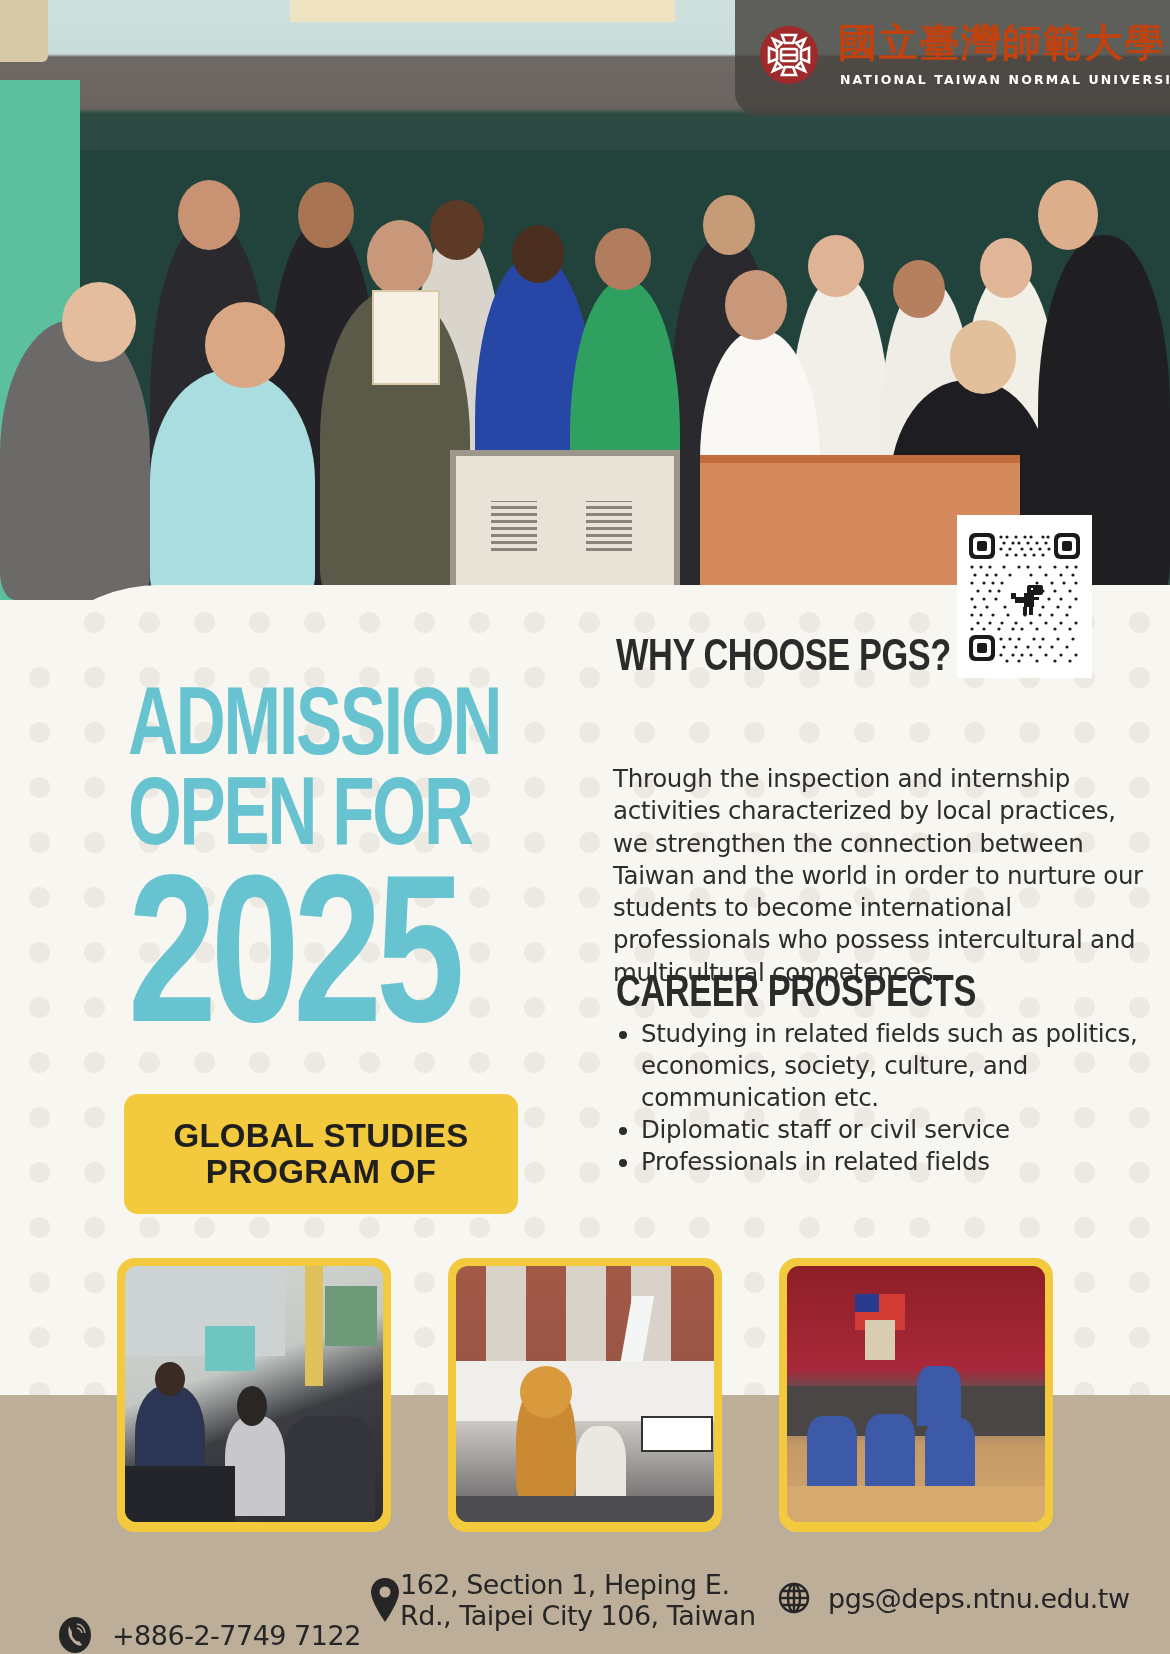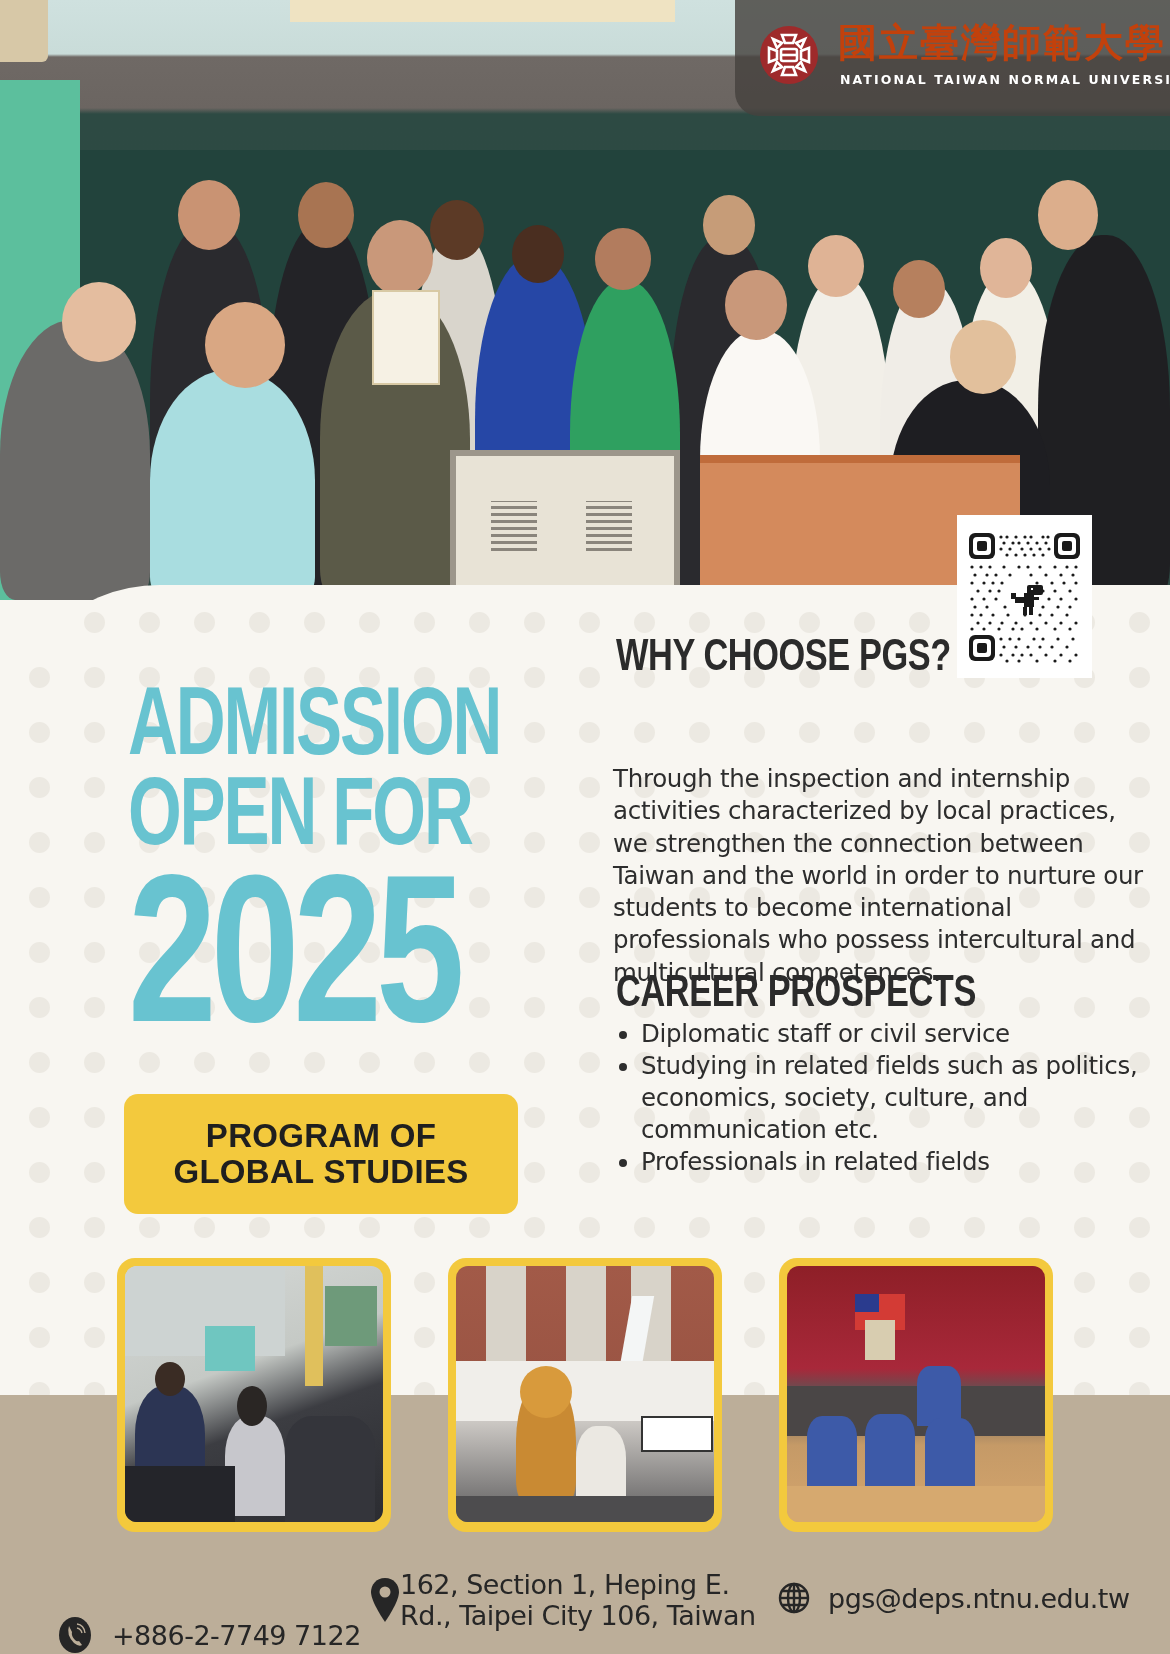--- a/index.html
+++ b/index.html
@@ -383,31 +383,31 @@
   </svg>
 </div>
 
 <div class="headline">
   <span class="l1">ADMISSION</span>
   <span class="l2">OPEN FOR</span>
   <span class="l3">2025</span>
 </div>
 
 <div class="program-box">
+  <span>GLOBAL STUDIES</span>
   <span>PROGRAM OF</span>
-  <span>GLOBAL STUDIES</span>
 </div>
 
 <div class="section-title why-title">WHY CHOOSE PGS?</div>
 <p class="why-body">Through the inspection and internship activities characterized by local practices, we strengthen the connection between Taiwan and the world in order to nurture our students to become international professionals who possess intercultural and multicultural competences.</p>
 
 <div class="section-title career-title">CAREER PROSPECTS</div>
 <ul class="career-list">
+  <li>Studying in related fields such as politics, economics, society, culture, and communication etc.</li>
   <li>Diplomatic staff or civil service</li>
-  <li>Studying in related fields such as politics, economics, society, culture, and communication etc.</li>
   <li>Professionals in related fields</li>
 </ul>
 
 <div class="gallery-item g1">
   <div class="ph ph1">
     <div class="blk" style="left:0;top:0;width:160px;height:90px;background:#cdd3d2;"></div>
     <div class="blk" style="left:180px;top:0;width:18px;height:120px;background:#e0c05c;"></div>
     <div class="blk" style="left:200px;top:20px;width:52px;height:60px;background:#6e9a7a;"></div>
     <div class="blk" style="left:80px;top:60px;width:50px;height:45px;background:#6fc6c0;"></div>
     <div class="blk" style="left:10px;top:120px;width:70px;height:120px;background:#2c3554;border-radius:40% 40% 0 0;"></div>

